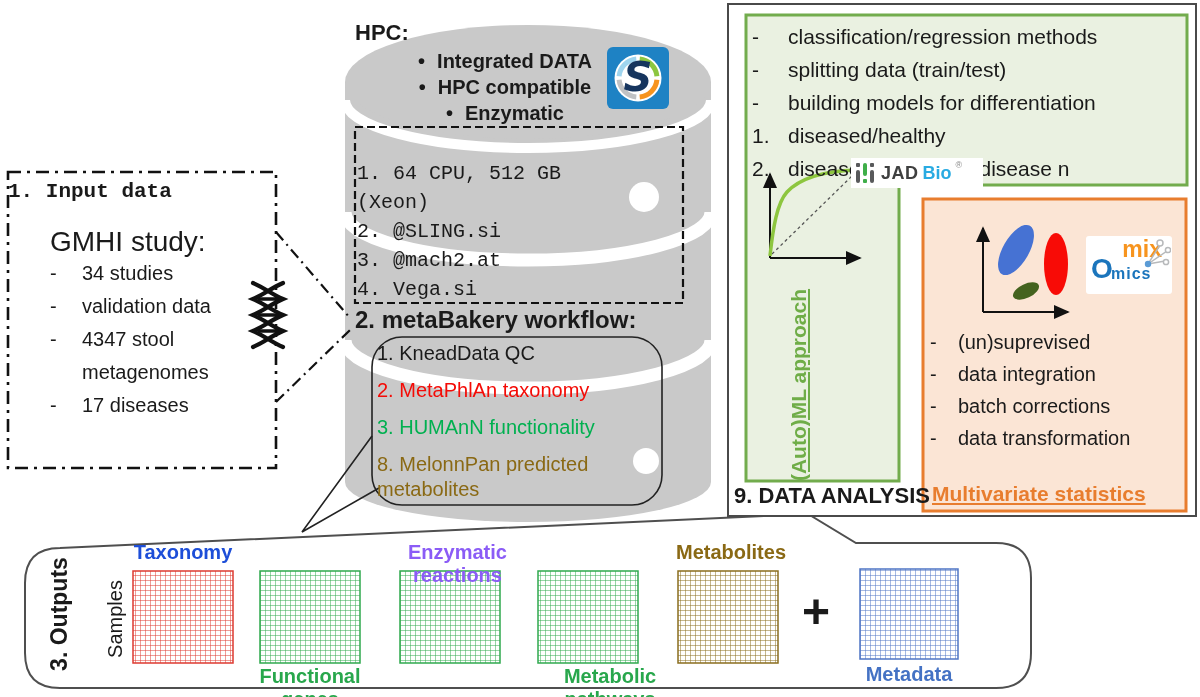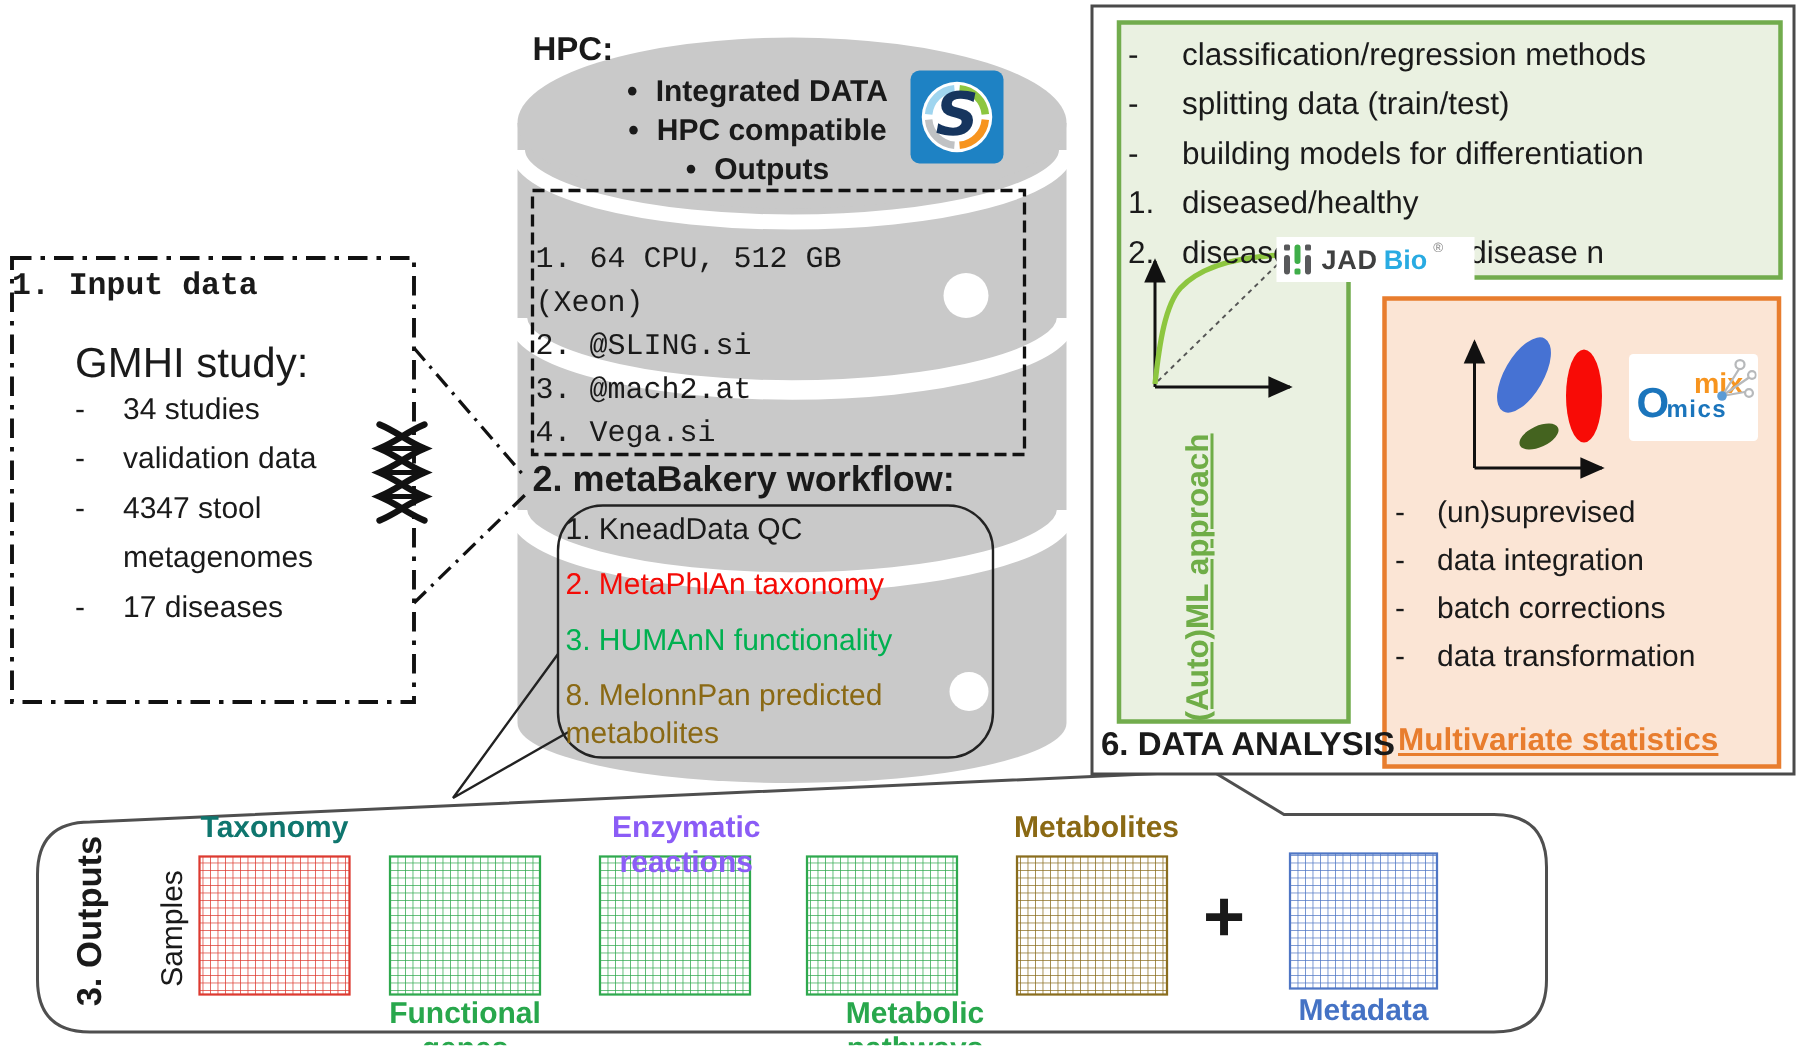--- a/index.html
+++ b/index.html
@@ -41,34 +41,34 @@
   .jad-light{font-weight:600;font-size:18px;color:#29abe2;}
   .jad-reg{font-size:9px;color:#888;align-self:flex-start;margin-top:2px;}
   #analysis-title{left:734px;top:483px;font-size:22px;}
   
   #stats-list{left:930px;top:326px;width:256px;font-size:20px;}
   #stats-list .row{line-height:32px;}
   #stats-list .dash{width:28px;}
   #stats-caption{left:932px;top:482px;width:252px;font-size:21px;font-weight:bold;
                  color:#e87d2e;text-decoration:underline;}
   #mixomics{left:1086px;top:236px;width:86px;height:58px;background:#ffffff;border-radius:3px;}
-  .mo-mix{position:absolute;right:10px;top:10px;color:#f7941e;font-size:19px;font-weight:600;}
+  .mo-mix{position:absolute;right:10px;top:0;color:#f7941e;font-size:23px;font-weight:600;}
   .mo-o{position:absolute;left:5px;top:17px;color:#1b75bc;font-size:28px;font-weight:600;}
   .mo-mics{position:absolute;left:25px;top:29px;color:#1b75bc;font-size:16px;font-weight:700;letter-spacing:1px;}
   .mo-net{position:absolute;right:1px;top:1px;}
   #sing-s{left:607px;top:47px;width:62px;height:62px;display:flex;align-items:center;justify-content:center;
           font-family:"DejaVu Sans",sans-serif;font-style:italic;font-weight:bold;font-size:40px;
           color:#16355e;padding-bottom:2px;box-sizing:border-box;}
   
   #out-title{left:-10px;top:600px;width:140px;height:28px;transform:rotate(-90deg);
              text-align:center;font-weight:bold;font-size:23px;}
   #samples-label{left:61px;top:607px;width:110px;height:24px;transform:rotate(-90deg);
                  text-align:center;font-size:20px;}
   .gl{font-size:20px;font-weight:600;text-align:center;}
-  #lbl-tax{left:133px;width:100px;top:541px;color:#0f766e;}
+  #lbl-tax{left:133px;width:100px;top:541px;color:#1d4ed8;}
   #lbl-fg{left:230px;width:160px;top:665px;color:#28a74c;}
   #lbl-er{left:375px;width:165px;top:541px;color:#8b5cf6;}
   #lbl-mp{left:525px;width:170px;top:665px;color:#28a74c;}
   #lbl-met{left:676px;width:104px;top:541px;color:#8a6914;}
   #lbl-md{left:858px;width:102px;top:663px;color:#4472c4;}
   #plus{left:802px;top:584px;font-size:48px;font-weight:bold;}
 </style>
 </head>
 <body>
 
@@ -186,21 +186,21 @@
   <div class="hpc-row">
         <span>•</span>
         <span>Integrated DATA</span>
       </div>
   <div class="hpc-row">
         <span>•</span>
         <span>HPC compatible</span>
       </div>
   <div class="hpc-row">
         <span>•</span>
-        <span>Outputs</span>
+        <span>Enzymatic</span>
       </div>
 </div>
 <div class="t" id="sing-s">S</div>
 
 <div class="t ctr mono" id="mach-list">
   <div>1. 64 CPU, 512 GB</div>
   <div>(Xeon)</div>
   <div>2. @SLING.si</div>
   <div>3. @mach2.at</div>
   <div>4. Vega.si</div>
@@ -245,21 +245,21 @@
     <rect x="8" y="3" width="4" height="13" rx="2" fill="#3fae49"></rect>
     <rect x="8" y="19" width="4" height="4" rx="1" fill="#3fae49"></rect>
     <rect x="15" y="3" width="4" height="4" rx="1" fill="#58595b"></rect>
     <rect x="15" y="10" width="4" height="13" rx="2" fill="#58595b"></rect>
   </svg>
   <span class="jad-dark">JAD</span>
       <span class="jad-light">Bio</span>
       <span class="jad-reg">®</span>
 </div>
 
-<div class="t bold" id="analysis-title">6. DATA ANALYSIS</div>
+<div class="t bold" id="analysis-title">9. DATA ANALYSIS</div>
 
 <div class="t" id="stats-list">
   <div class="row">
         <span class="dash">-</span>
         <span>(un)suprevised</span>
       </div>
   <div class="row">
         <span class="dash">-</span>
         <span>data integration</span>
       </div>

